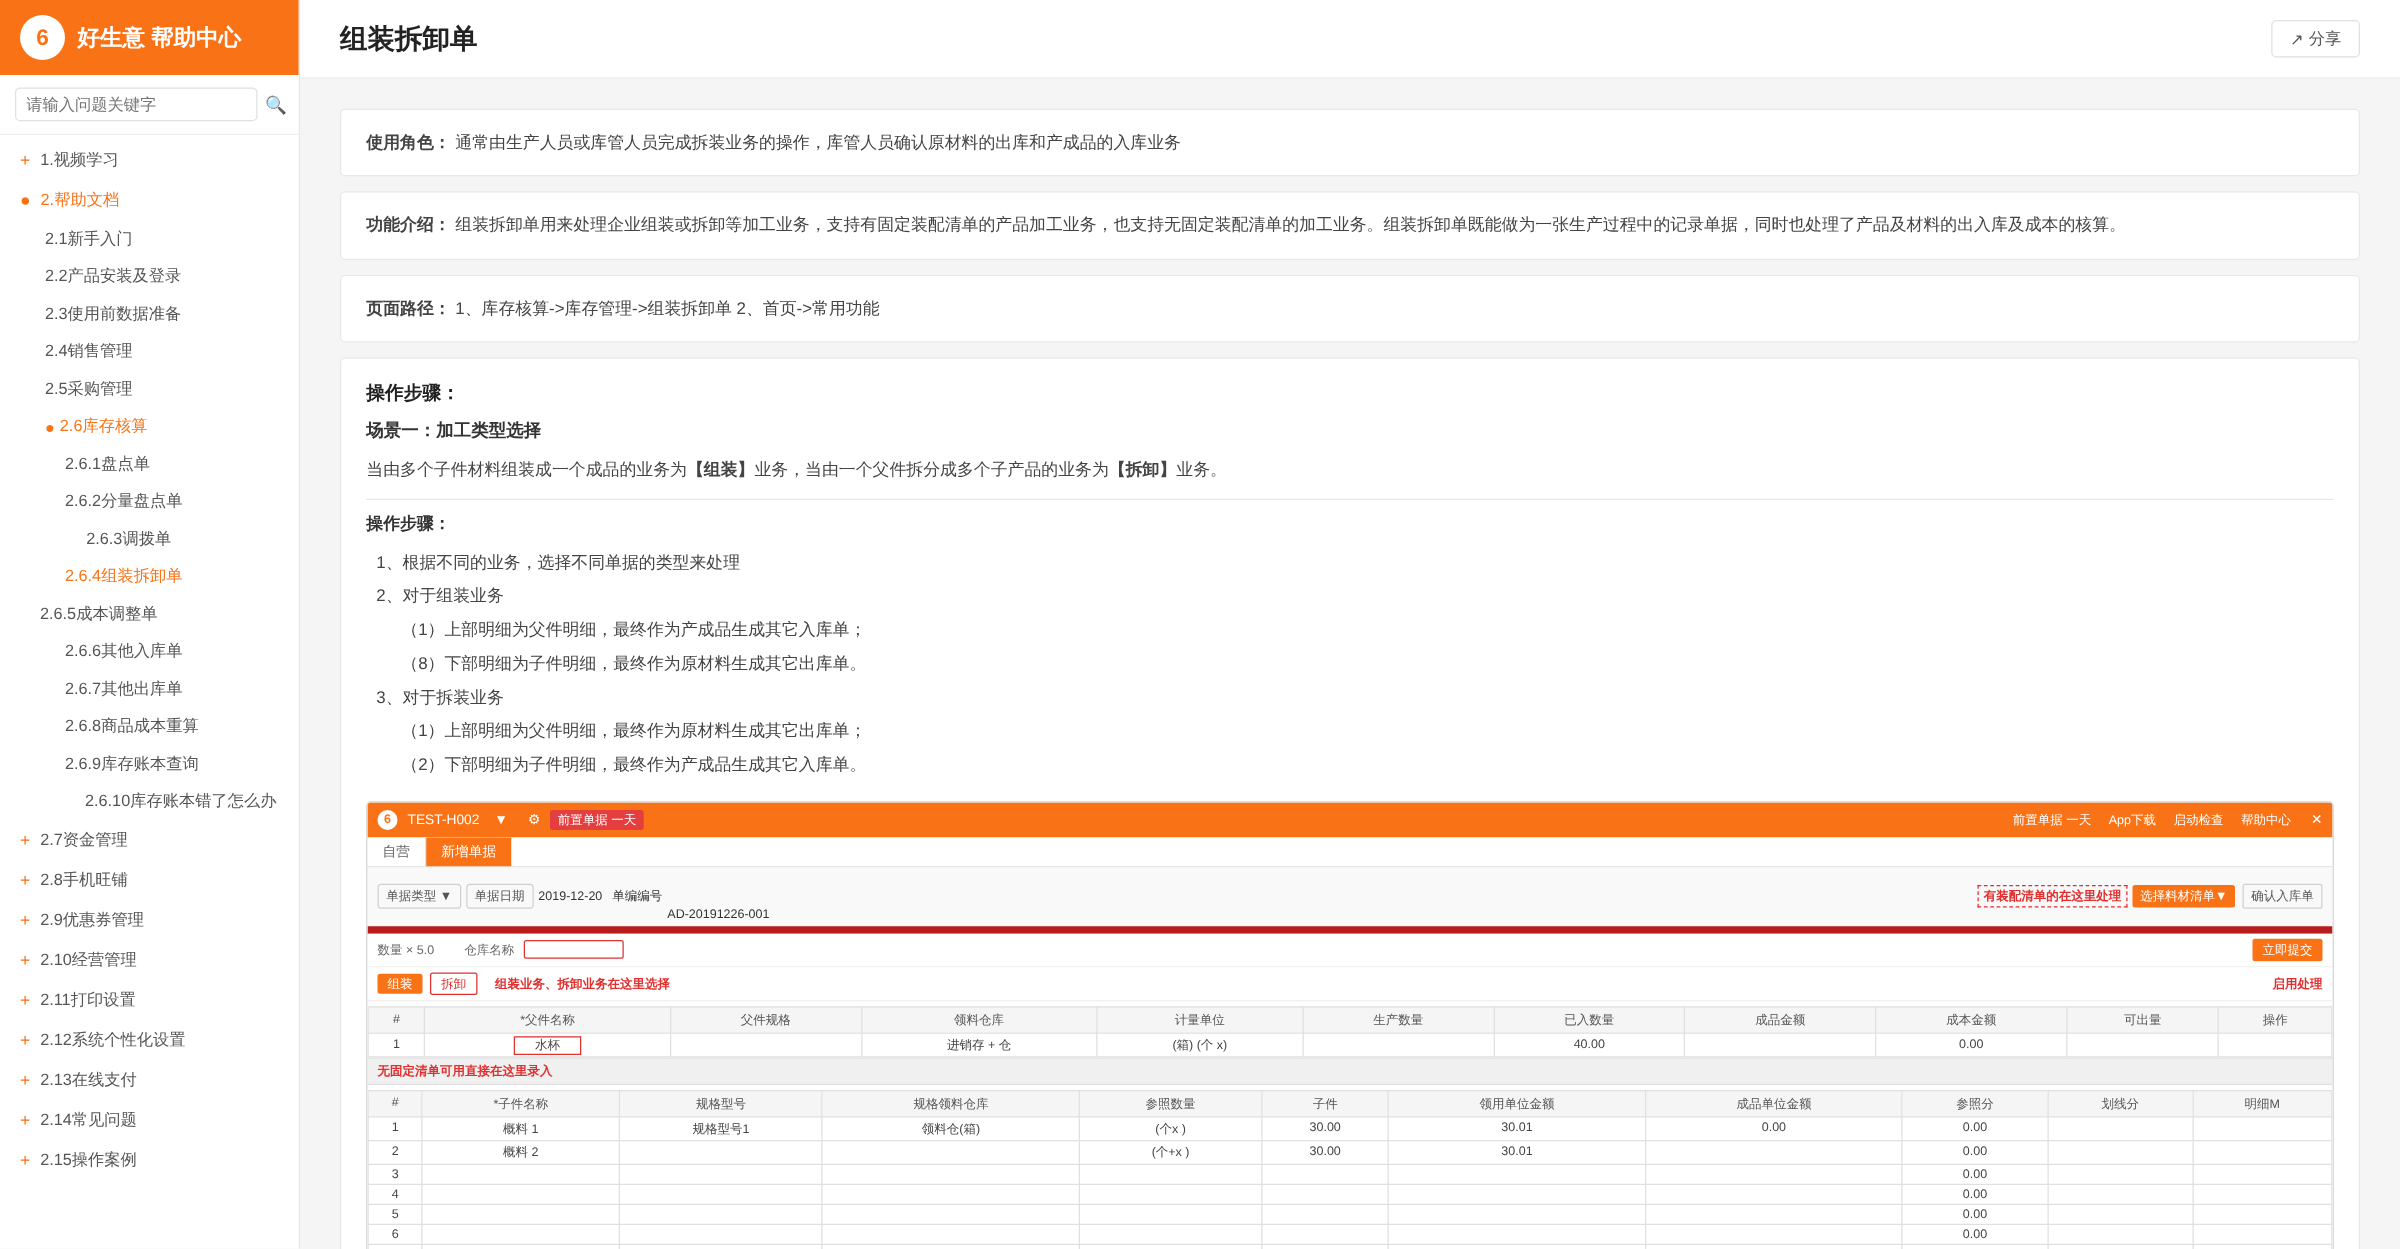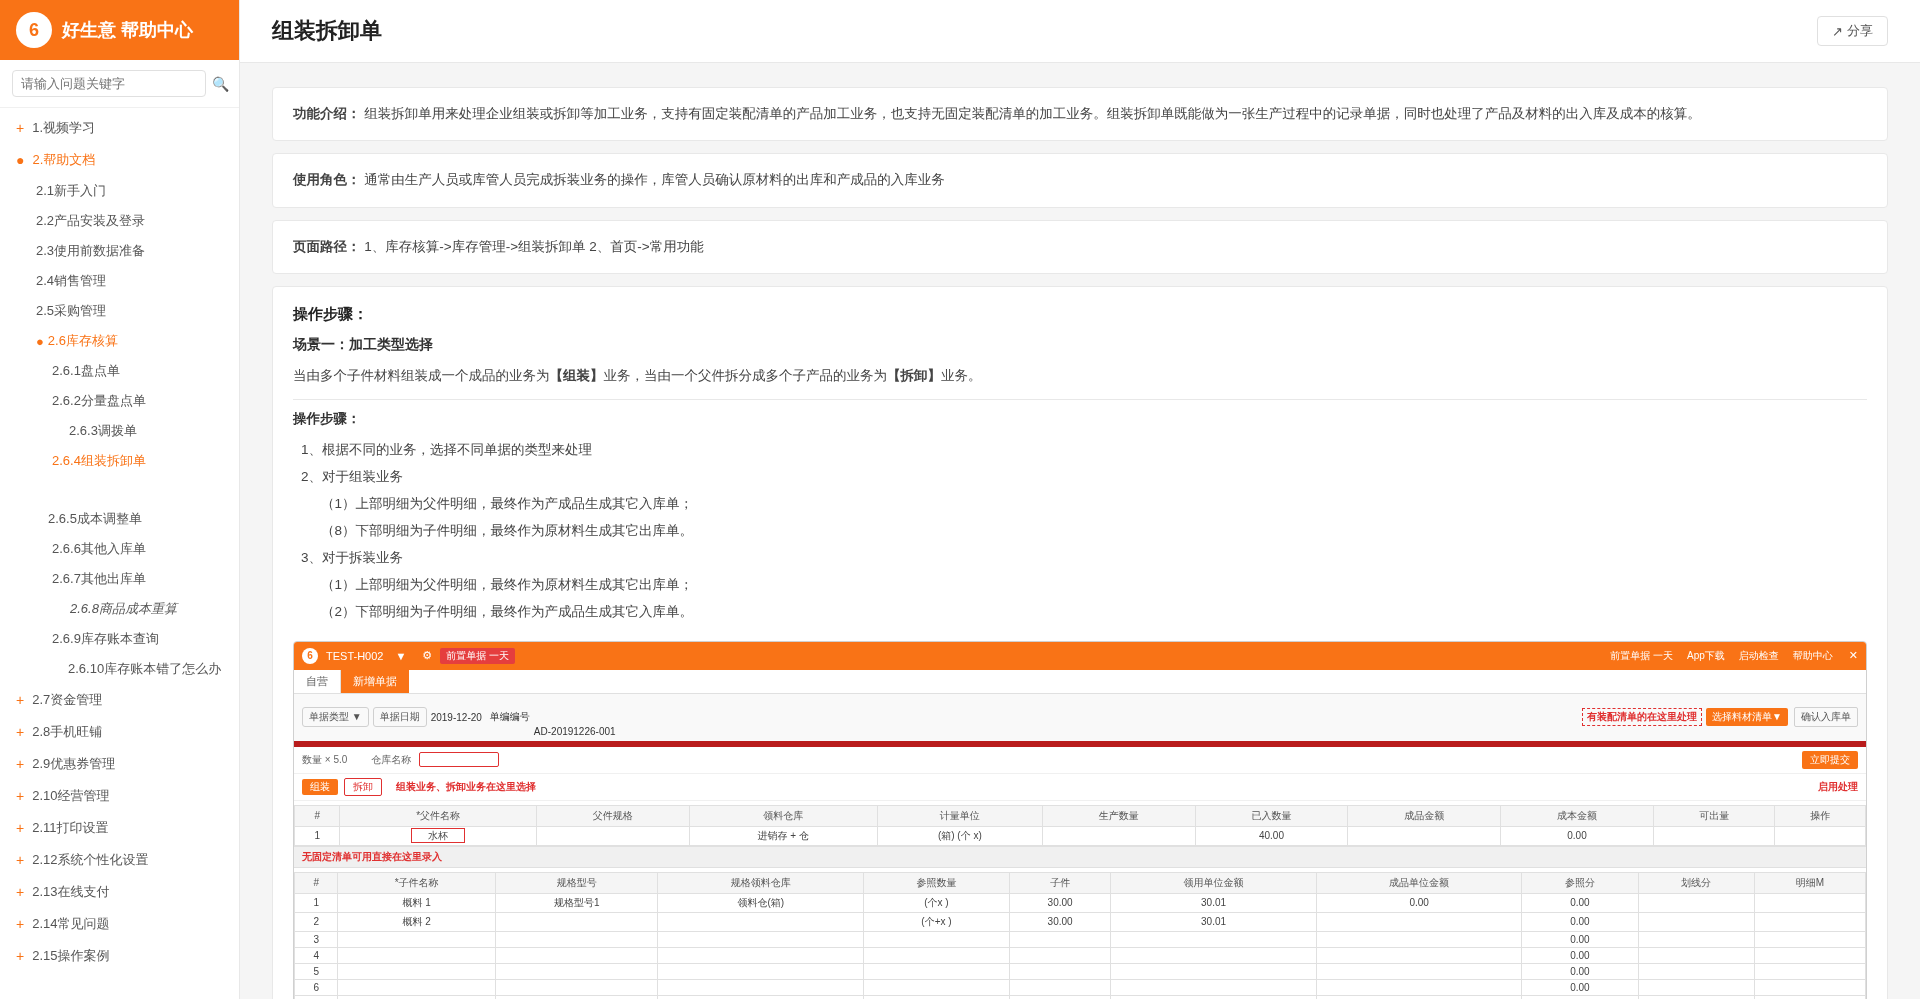--- a/index.html
+++ b/index.html
@@ -261,30 +261,30 @@
     </div>
     <div class="nav-sub-item" style="padding-left:52px;">
       <span>2.6.2分量盘点单</span>
     </div>
     <div class="nav-sub-item" style="padding-left:69px;">
       <span>2.6.3调拨单</span>
     </div>
     <div class="nav-sub-item active" style="padding-left:52px;color:#f97316;font-weight:500;">
       <span>2.6.4组装拆卸单</span>
     </div>
-    <div class="nav-sub-item" style="padding-left:48px;margin-top:28px;">
+    <div class="nav-sub-item" style="padding-left:32px;">
       <span>2.6.5成本调整单</span>
     </div>
     <div class="nav-sub-item" style="padding-left:52px;">
       <span>2.6.6其他入库单</span>
     </div>
     <div class="nav-sub-item" style="padding-left:52px;">
       <span>2.6.7其他出库单</span>
     </div>
-    <div class="nav-sub-item" style="padding-left:70px;font-style:italic;">
+    <div class="nav-sub-item" style="padding-left:52px;">
       <span>2.6.8商品成本重算</span>
     </div>
     <div class="nav-sub-item" style="padding-left:52px;">
       <span>2.6.9库存账本查询</span>
     </div>
     <div class="nav-sub-item" style="padding-left:68px;text-align:center;">
       <span>2.6.10库存账本错了怎么办</span>
     </div>
 
     <div class="nav-item">
@@ -331,27 +331,27 @@
     <h1 class="page-title">组装拆卸单</h1>
     <button class="share-btn">
       <span>↗</span>
       <span>分享</span>
     </button>
   </div>
 
   <div class="content-area">
 
     <div class="info-block">
+      <span style="font-weight:600;">使用角色：</span>
+      <span>通常由生产人员或库管人员完成拆装业务的操作，库管人员确认原材料的出库和产成品的入库业务</span>
+    </div>
+
+    <div class="info-block">
       <span style="font-weight:600;">功能介绍：</span>
       <span>组装拆卸单用来处理企业组装或拆卸等加工业务，支持有固定装配清单的产品加工业务，也支持无固定装配清单的加工业务。组装拆卸单既能做为一张生产过程中的记录单据，同时也处理了产品及材料的出入库及成本的核算。</span>
-    </div>
-
-    <div class="info-block">
-      <span style="font-weight:600;">使用角色：</span>
-      <span>通常由生产人员或库管人员完成拆装业务的操作，库管人员确认原材料的出库和产成品的入库业务</span>
     </div>
 
     <div class="info-block">
       <span style="font-weight:700;">页面路径：</span>
       <span>1、库存核算-&gt;库存管理-&gt;组装拆卸单 2、首页-&gt;常用功能</span>
     </div>
 
     <div class="content-section">
       <div class="section-title">操作步骤：</div>
 

